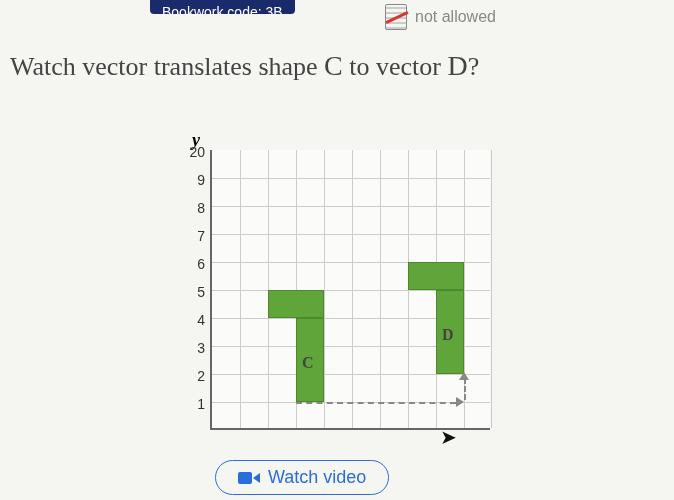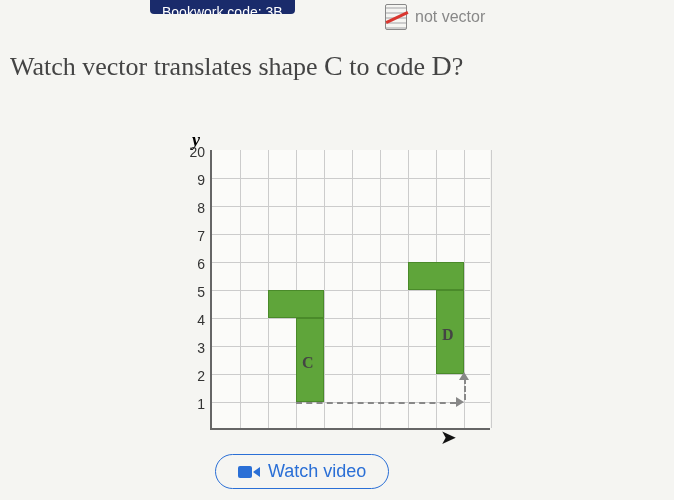--- a/index.html
+++ b/index.html
@@ -154,21 +154,21 @@
       border-right: 5px solid transparent;
       border-bottom: 8px solid #888;
     }
     .cursor {
       position: absolute;
       font-size: 20px;
       color: #111;
     }
     .watch-video {
       position: absolute;
-      bottom: 11px;
+      bottom: 5px;
       left: 215px;
       border: 1px solid #2a6fd6;
       border-radius: 22px;
       padding: 6px 22px;
       color: #2a6fd6;
       font-size: 18px;
       font-weight: 500;
       display: flex;
       align-items: center;
       gap: 8px;
@@ -193,26 +193,26 @@
       margin-left: 1px;
     }
   </style>
 </head>
 <body>
 
 <div class="top-bar">
   <div class="code-badge">Bookwork code: 3B</div>
   <div class="not-allowed">
     <span class="calc-icon"></span>
-    <span>not vector</span>
+    <span>not allowed</span>
   </div>
 </div>
 
 <div class="question">
-  <span>Watch vector translates shape </span><span class="mathvar">C</span><span> to code </span><span class="mathvar">D</span><span>?</span>
+  <span>Watch vector translates shape </span><span class="mathvar">C</span><span> to vector </span><span class="mathvar">D</span><span>?</span>
 </div>
 
 <div class="chart-container">
   <div class="y-label">y</div>
 
   <div class="y-tick" style="top:19px;">20</div>
   <div class="y-tick" style="top:47px;">9</div>
   <div class="y-tick" style="top:75px;">8</div>
   <div class="y-tick" style="top:103px;">7</div>
   <div class="y-tick" style="top:131px;">6</div>

